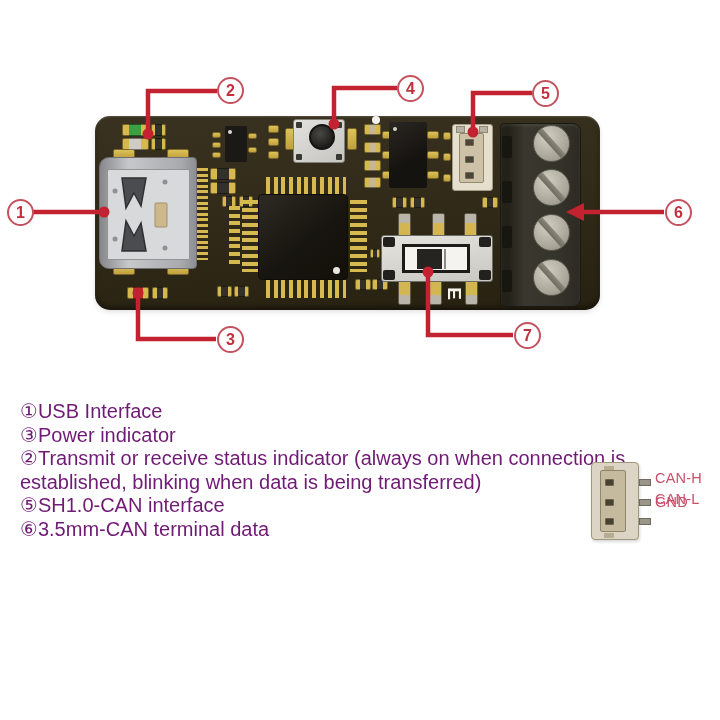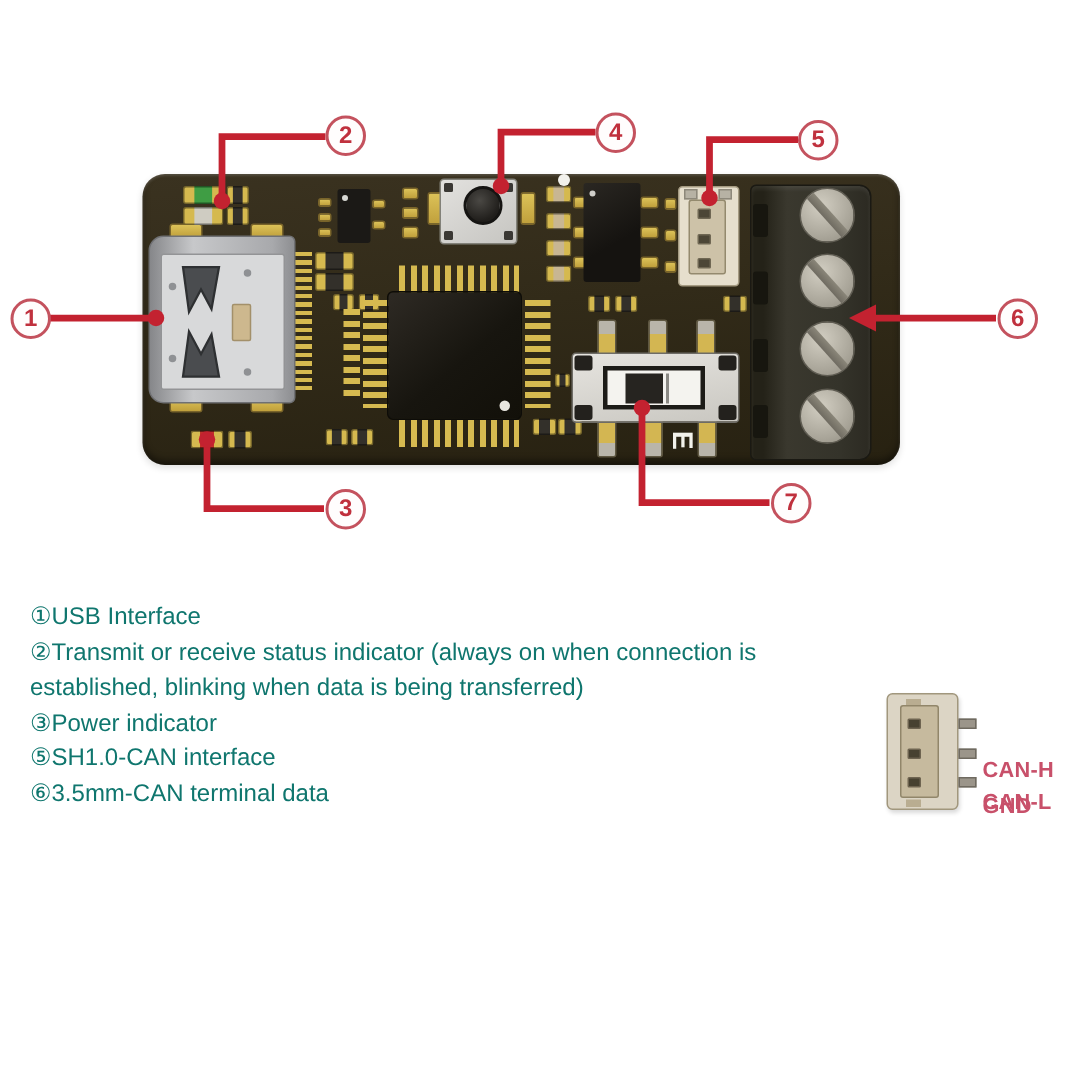--- a/index.html
+++ b/index.html
@@ -25,25 +25,25 @@
   .post-b{background:linear-gradient(0deg,#b9b5aa 0 38%,#d3b652 38%);}
   .screw{border-radius:50%;border:1px solid #5f5c52;overflow:hidden;
          background:radial-gradient(circle at 38% 32%,#d2cec2,#a9a599 65%,#8f8b7f);}
   .screw::after{content:"";position:absolute;left:50%;top:-12%;width:6px;height:124%;margin-left:-3px;
          background:linear-gradient(90deg,#6f6b61,#8a8679);transform:rotate(-42deg);}
   
   .co{width:27px;height:27px;border:2px solid #c4525e;border-radius:50%;background:#fffdfd;
       color:#c0303d;font-size:16px;line-height:23px;font-weight:600;text-align:center;}
   #callout-svg{position:absolute;left:0;top:0;pointer-events:none;}
   
-  #legend{left:20px;top:400px;width:660px;color:#0f766e;font-size:16px;line-height:23.6px;}
+  #legend{left:20px;top:400px;width:660px;color:#701a75;font-size:20px;line-height:23.6px;}
   #legend p{margin:0;white-space:pre-line;}
   
   #pinout{left:588px;top:456px;width:132px;height:96px;}
-  .pin-label{position:absolute;left:67px;color:#c8506a;font-weight:bold;font-size:14.5px;letter-spacing:.2px;margin-top:36px;}
+  .pin-label{position:absolute;left:67px;color:#c8506a;font-weight:normal;font-size:14.5px;letter-spacing:.2px;}
   .e-mark{color:#f2f1ea;font-weight:bold;font-size:19px;line-height:21px;text-align:center;
           transform:rotate(90deg);}
 </style>
 </head>
 <body>
 
 <div id="screen">
 
   <div id="photo">
     <div id="board" class="abs"></div>
@@ -193,23 +193,23 @@
     <div class="abs co" style="left:217px;top:77px">2</div>
     <div class="abs co" style="left:217px;top:326px">3</div>
     <div class="abs co" style="left:397px;top:75px">4</div>
     <div class="abs co" style="left:532px;top:80px">5</div>
     <div class="abs co" style="left:665px;top:199px">6</div>
     <div class="abs co" style="left:514px;top:322px">7</div>
   </div>
 
   <div id="legend" class="abs">
     <p>①USB Interface</p>
+    <p>③Power indicator</p>
     <p>②Transmit or receive status indicator (always on when connection is
 established, blinking when data is being transferred)</p>
-    <p>③Power indicator</p>
     <p>⑤SH1.0-CAN interface</p>
     <p>⑥3.5mm-CAN terminal data</p>
   </div>
 
   <div id="pinout" class="abs">
     <div class="abs" style="left:3px;top:6px;width:48px;height:78px;background:#dcd5c5;border:1.5px solid #a1977d;border-radius:4px;box-shadow:1px 2px 3px rgba(0,0,0,.15)"></div>
     <div class="abs" style="left:16px;top:10px;width:10px;height:5px;background:#b9ad91"></div>
     <div class="abs" style="left:16px;top:77px;width:10px;height:5px;background:#b9ad91"></div>
     <div class="abs" style="left:12px;top:14px;width:26px;height:62px;background:#c6ba9e;border:1px solid #91866a;border-radius:2px"></div>
     <div class="abs" style="left:17px;top:23px;width:9px;height:7px;background:#474130;border:1px solid #6e6450;border-radius:1px"></div>

